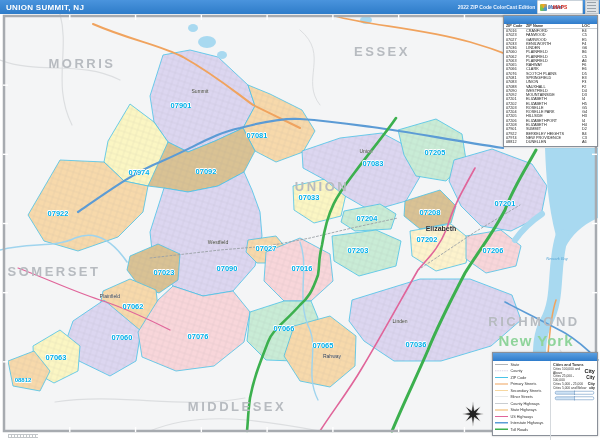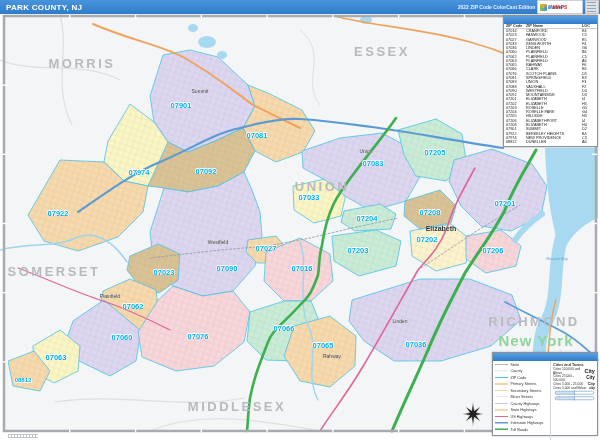--- a/index.html
+++ b/index.html
@@ -65,21 +65,21 @@
   .fineprint{position:absolute;left:8px;top:434px;width:30px;height:4px;
              background:repeating-linear-gradient(90deg,#b4b8bc 0 1px,transparent 1px 3px),
                         repeating-linear-gradient(#b4b8bc 0 1px,transparent 1px 3px);opacity:.8;}
 </style>
 </head>
 <body>
 
 <div class="stage">
 
   <div class="hdr">
-    <span class="hdr-title">PARK COUNTY, NJ</span>
+    <span class="hdr-title">UNION SUMMIT, NJ</span>
     <span class="hdr-spacer"></span>
     <span class="micro hdr-ed">2022 ZIP Code ColorCast Edition</span>
     <span class="brand">
       <span class="sq"></span>
       <span class="t1">Market</span>
       <span class="t2">MAPS</span>
     </span>
     <span class="badge"></span>
   </div>
 

